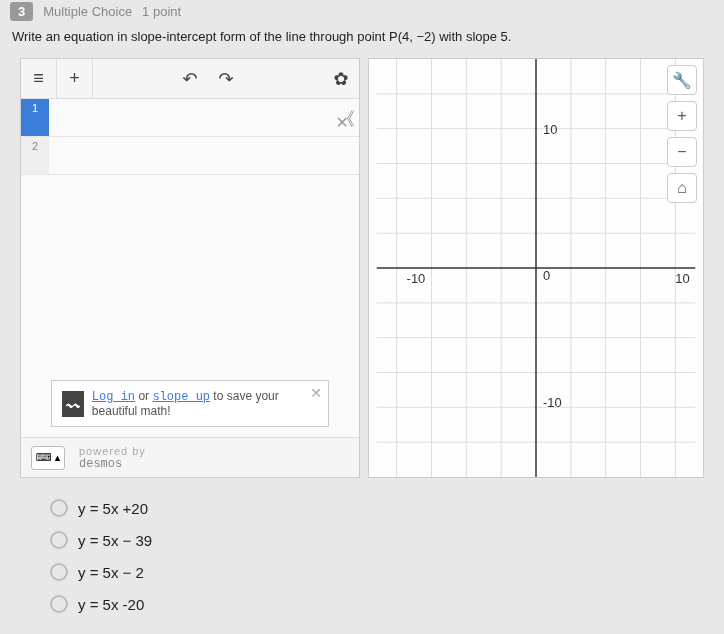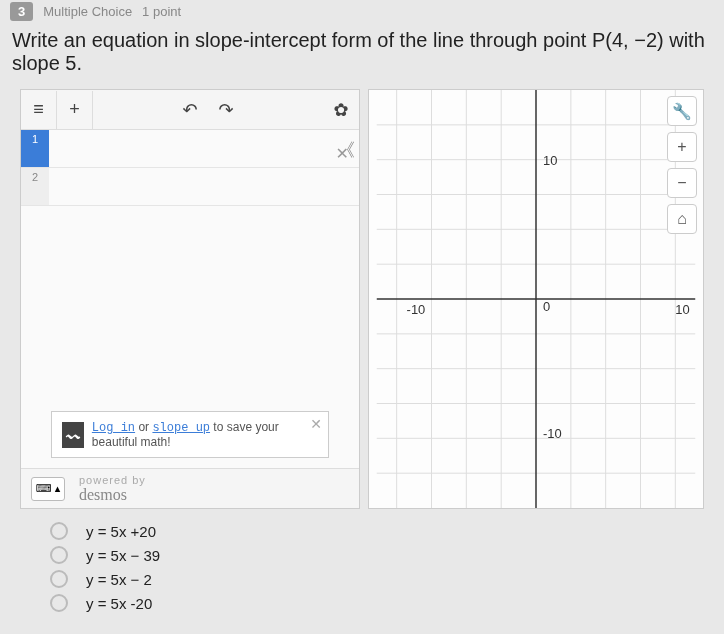--- a/index.html
+++ b/index.html
@@ -22,21 +22,21 @@
     .qnum {
       background: #999;
       color: #fff;
       padding: 2px 8px;
       border-radius: 3px;
       font-weight: bold;
     }
     .qtype { color: #888; text-align: right; }
     .question {
       padding: 6px 12px 14px 12px;
-      font-size: 20px;
+      font-size: 13px;
       color: #222;
     }
     .main-area {
       display: flex;
       padding: 0 20px;
       gap: 8px;
     }
     .left-panel {
       width: 340px;
       background: #fafafa;
@@ -163,22 +163,22 @@
       justify-content: center;
       cursor: pointer;
     }
     .desmos-label {
       color: #aaa;
       font-size: 11px;
       letter-spacing: 1px;
     }
     .desmos-brand {
       color: #888;
-      font-size: 16px;
-      font-family: Liberation Serif, serif;
+      font-size: 12px;
+      font-family: Liberation Mono, monospace;
     }
     .graph-area {
       flex: 1;
       position: relative;
       background: #fdfdfd;
       border: 1px solid #ccc;
       height: 420px;
     }
     .graph-svg { width: 100%; height: 100%; }
     .side-buttons {
@@ -201,24 +201,25 @@
       font-size: 16px;
       color: #555;
       cursor: pointer;
     }
     .choices {
       padding: 10px 50px;
     }
     .choice {
       display: flex;
       align-items: center;
-      gap: 18px;
+      gap: 10px;
       padding: 3px 0;
       font-size: 15px;
       color: #222;
+      margin-top: 8px;
     }
     .radio {
       width: 18px;
       height: 18px;
       border: 2px solid #bbb;
       border-radius: 50%;
       cursor: pointer;
     }
     .axis-label {
       font-size: 13px;

